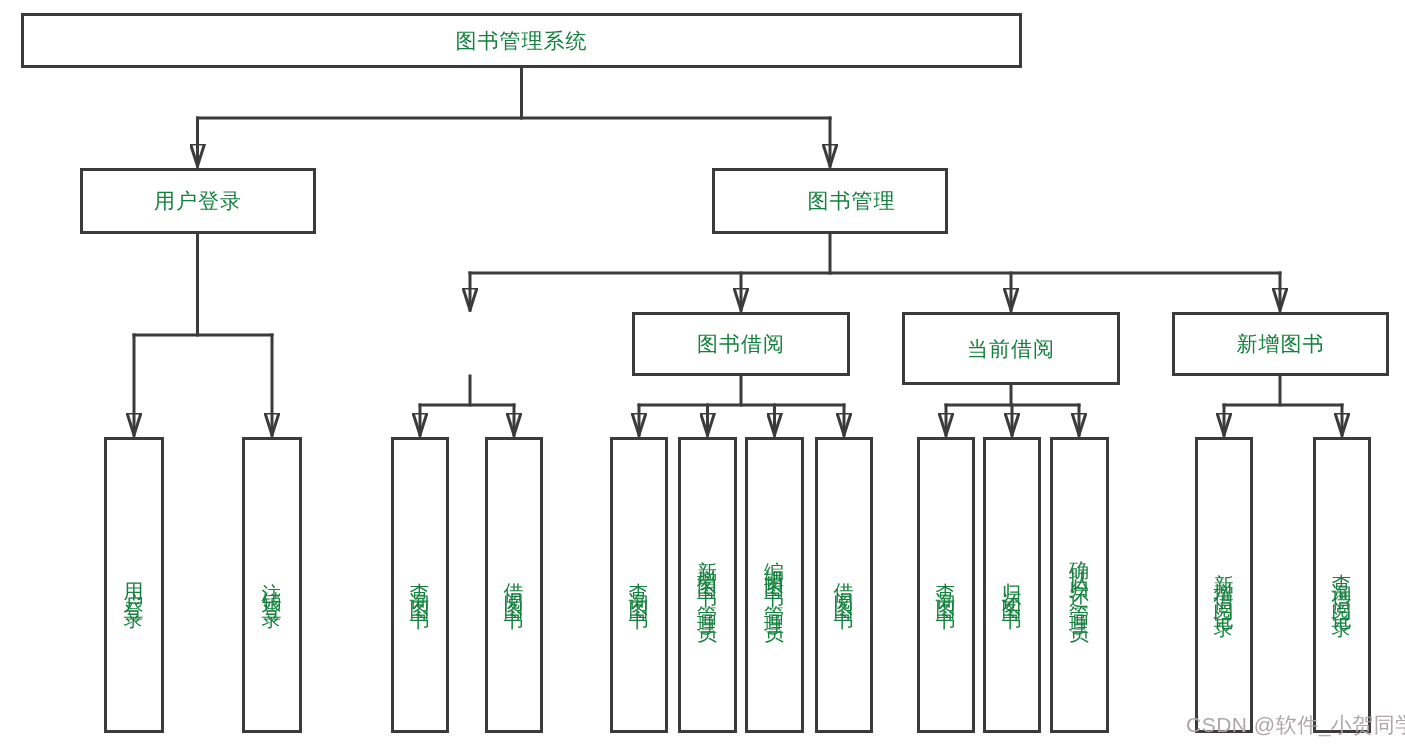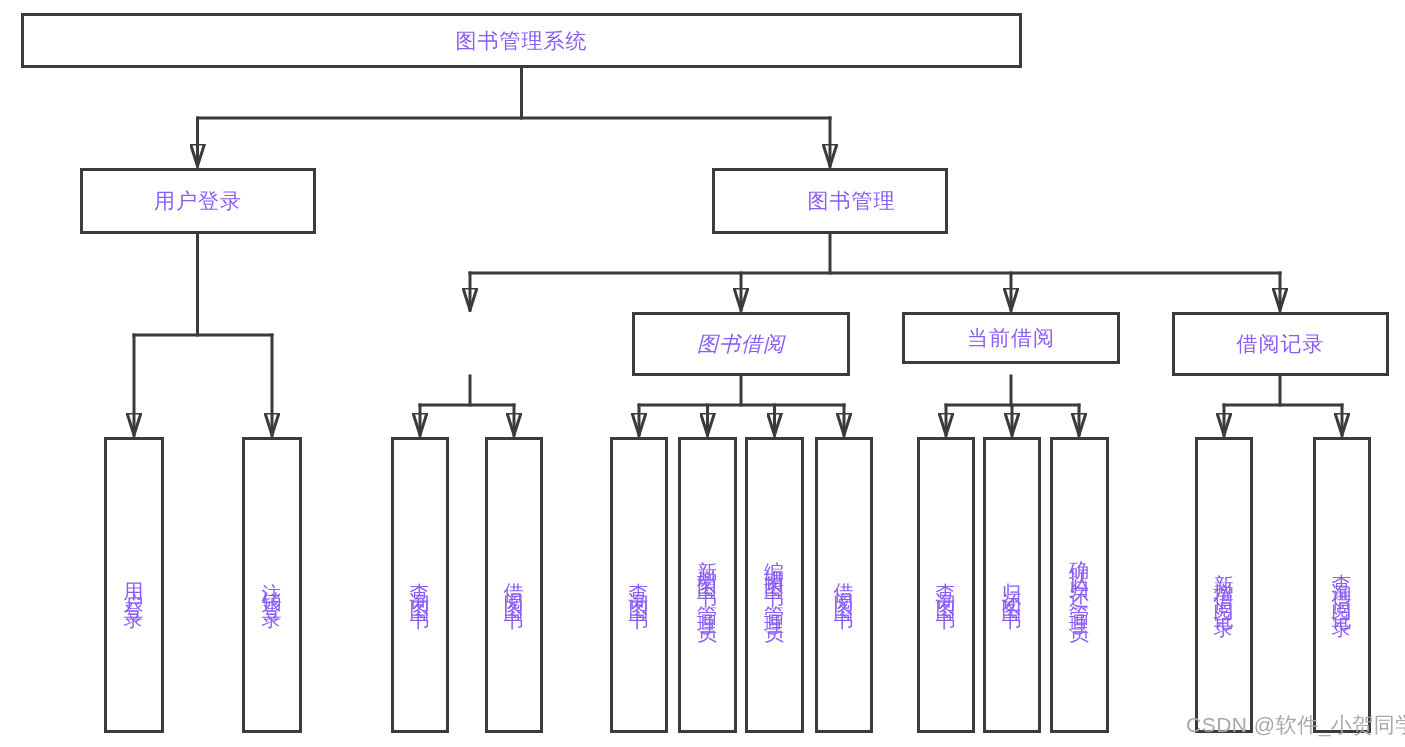--- a/index.html
+++ b/index.html
@@ -29,42 +29,42 @@
   }
   .box {
     position: absolute;
     box-sizing: border-box;
     background: #ffffff;
     border: 3px solid #3b3b3b;
     display: flex;
     align-items: center;
     justify-content: center;
     z-index: 2;
-    color: #8b5cf6;
+    color: #15803d;
   }
   .box.h span {
     font-size: 21px;
     letter-spacing: 1px;
     white-space: nowrap;
   }
   .box.v span {
     writing-mode: vertical-rl;
     text-orientation: mixed;
     font-size: 20px;
     letter-spacing: 9px;
     line-height: 1;
     white-space: nowrap;
   }
   
   #n-root        { left: 21px;   top: 13px;  width: 1001px; height: 55px; }
   #n-user-login  { left: 80px;   top: 168px; width: 236px;  height: 66px; }
   #n-book-mgmt   { left: 712px;  top: 168px; width: 236px;  height: 66px; padding-left: 43px; }
   #n-recommend   { left: 361px;  top: 312px; width: 218px;  height: 64px; }
-  #n-borrowing   { left: 632px;  top: 312px; width: 218px;  height: 64px; font-style: italic; }
-  #n-current     { left: 902px;  top: 312px; width: 218px;  height: 52px; }
+  #n-borrowing   { left: 632px;  top: 312px; width: 218px;  height: 64px; }
+  #n-current     { left: 902px;  top: 312px; width: 218px;  height: 73px; }
   #n-records     { left: 1172px; top: 312px; width: 217px;  height: 64px; }
   
   .leaf { top: 437px; height: 296px; }
   #l-0  { left: 104px;  width: 60px; }
   #l-1  { left: 242px;  width: 60px; }
   #l-2  { left: 391px;  width: 58px; }
   #l-3  { left: 485px;  width: 58px; }
   #l-4  { left: 610px;  width: 58px; }
   #l-5  { left: 678px;  width: 59px; }
   #l-6  { left: 745px;  width: 59px; }
@@ -150,21 +150,21 @@
     <span>图书管理</span>
   </div>
 
   <div class="box h" id="n-borrowing">
     <span>图书借阅</span>
   </div>
   <div class="box h" id="n-current">
     <span>当前借阅</span>
   </div>
   <div class="box h" id="n-records">
-    <span>借阅记录</span>
+    <span>新增图书</span>
   </div>
 
   <div class="box v leaf" id="l-0">
     <span>用户登录</span>
   </div>
   <div class="box v leaf" id="l-1">
     <span>注销登录</span>
   </div>
   <div class="box v leaf" id="l-2">
     <span>查询图书</span>

